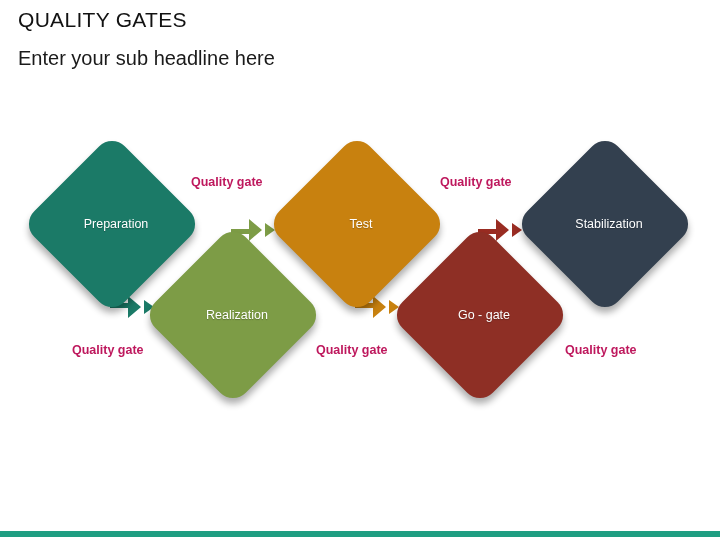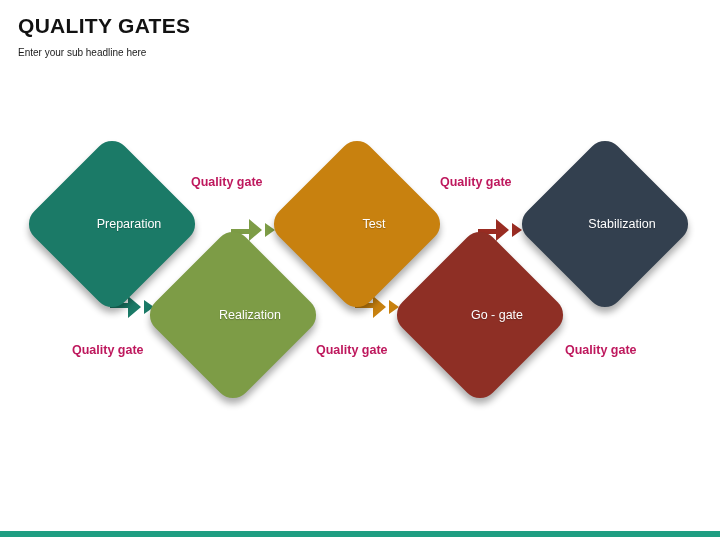--- a/index.html
+++ b/index.html
@@ -5,27 +5,27 @@
   html,body{margin:0;padding:0;}
   body{
     width:720px;height:540px;background:#ffffff;
     font-family:"Liberation Sans", sans-serif;
     overflow:hidden;position:relative;
   }
   .slide{position:absolute;inset:0;}
 
   
   .title{
-    position:absolute;left:18px;top:14px;
-    font-size:21px;font-weight:bold;color:#121212;
+    position:absolute;left:18px;top:8px;
+    font-size:21px;font-weight:normal;color:#121212;
     letter-spacing:0.3px;
   }
   .subtitle{
     position:absolute;left:18px;top:47px;
-    font-size:10px;font-weight:normal;color:#1a1a1a;
+    font-size:20px;font-weight:normal;color:#1a1a1a;
   }
 
   
   .footer-bar{
     position:absolute;left:0;bottom:3px;width:720px;height:6px;
     background:#1f9e82;
   }
 
   
   .node{position:absolute;width:128px;height:128px;}
@@ -36,21 +36,21 @@
   .node .body{
     position:absolute;left:0;top:0;width:128px;height:128px;
     border-radius:18px;
     box-shadow:4px 4px 7px rgba(0,0,0,0.32);
   }
   
   .node .wedge{
     position:absolute;width:128px;height:128px;left:0;top:0;
   }
   .node .label{
-    position:absolute;left:17px;top:0;width:128px;height:128px;
+    position:absolute;left:4px;top:0;width:128px;height:128px;
     display:flex;align-items:center;justify-content:center;
     color:#ffffff;font-size:12.5px;font-weight:normal;
     text-shadow:0 1px 1px rgba(0,0,0,0.25);
     pointer-events:none;
   }
 
   
   .arrow{position:absolute;width:46px;height:28px;}
   .arrow svg{display:block;width:46px;height:28px;}
 

